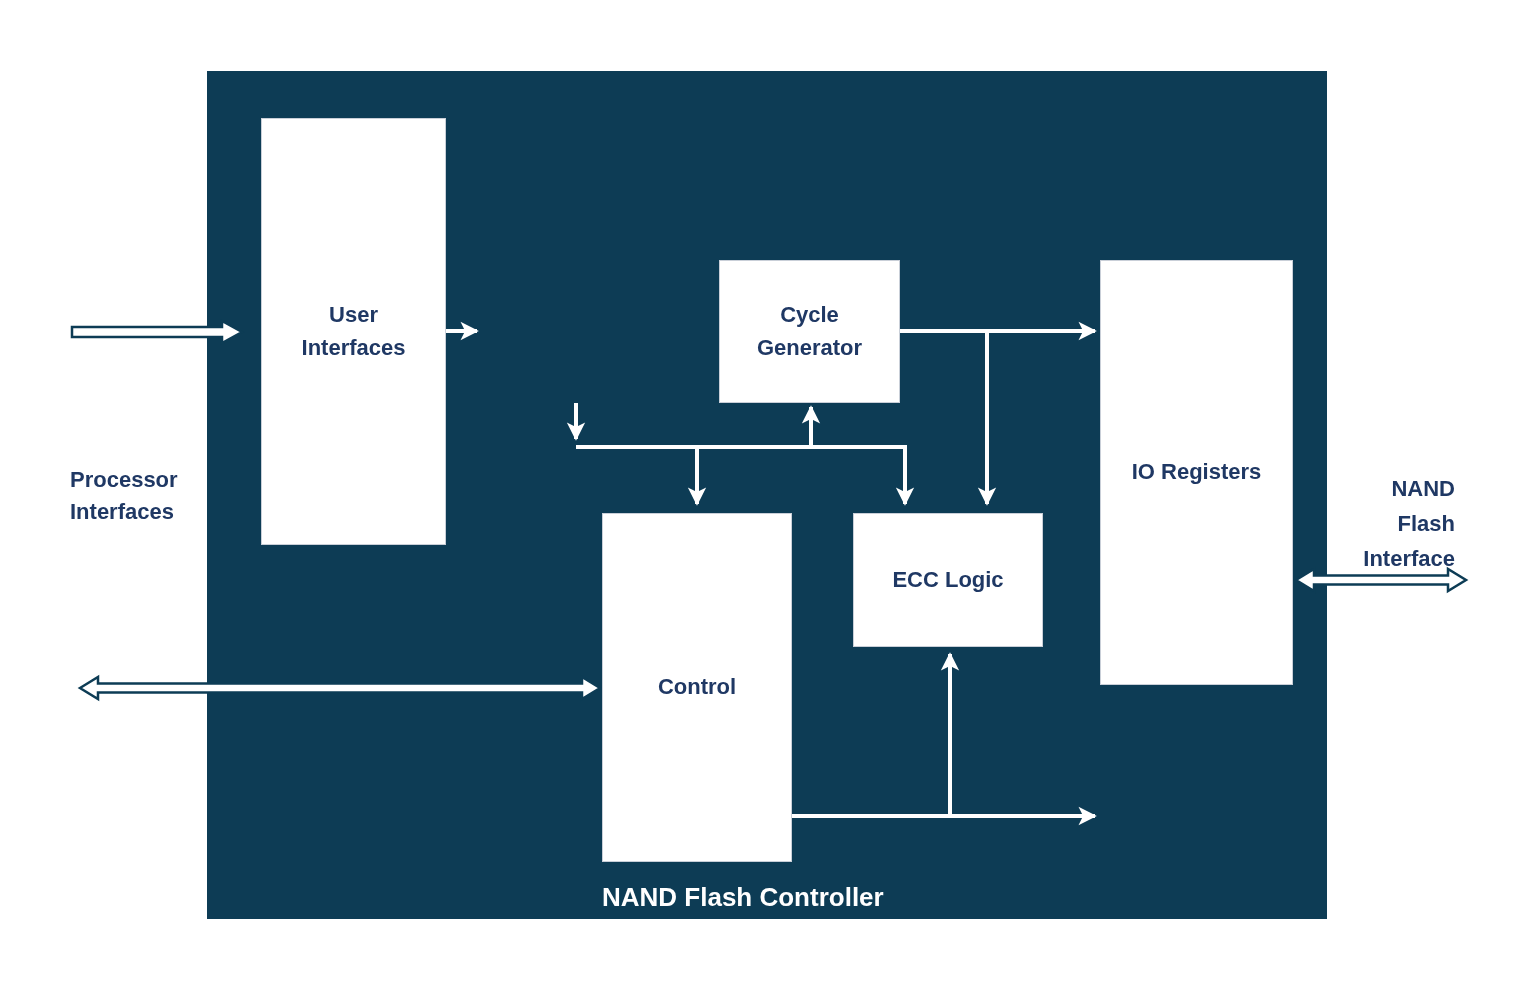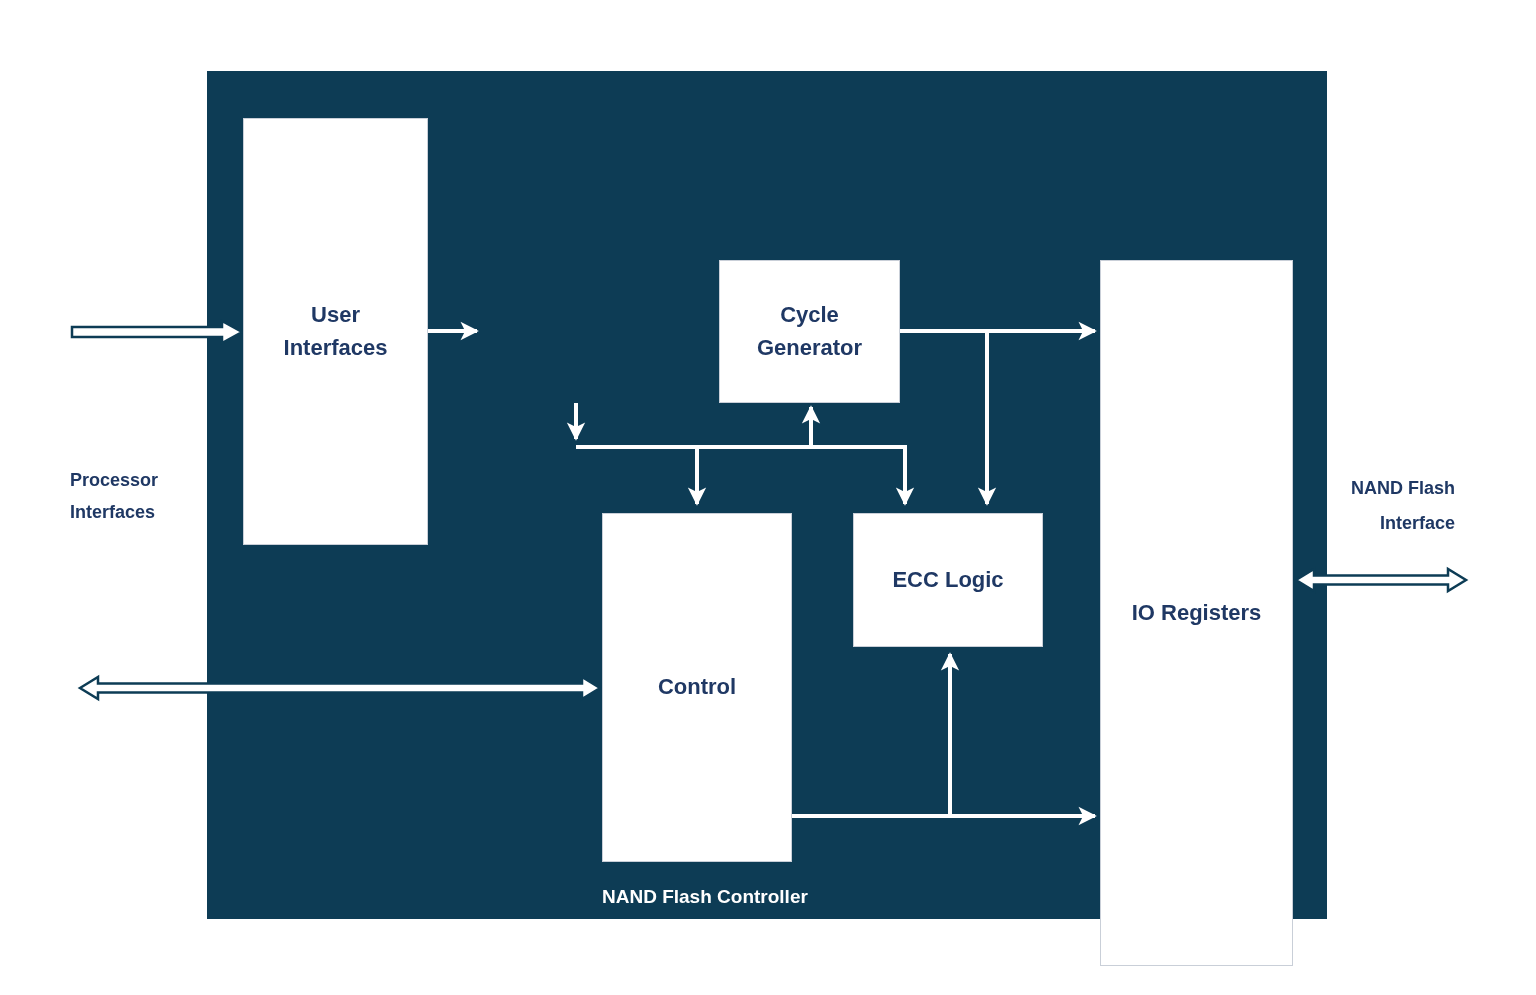--- a/index.html
+++ b/index.html
@@ -25,41 +25,41 @@
     box-sizing: border-box;
     display: flex;
     align-items: center;
     justify-content: center;
     text-align: center;
     color: #1f3864;
     font-size: 22px;
     line-height: 1.48;
   }
   .block span { display: inline-block; }
-  .b-user      { left: 243px;  top: 118px; width: 185px; height: 427px; }
+  .b-user      { left: 261px;  top: 118px; width: 185px; height: 427px; }
   .b-fsm       { left: 480px;  top: 260px; width: 192px; height: 143px; }
   .b-cycle     { left: 719px;  top: 260px; width: 181px; height: 143px; }
   .b-ecc       { left: 853px;  top: 513px; width: 190px; height: 134px; }
   .b-buffer    { left: 602px;  top: 513px; width: 190px; height: 349px; }
-  .b-ioreg     { left: 1100px; top: 260px; width: 193px; height: 706px; }
+  .b-ioreg     { left: 1100px; top: 260px; width: 193px; height: 425px; }
   .wrap-130 { max-width: 130px; }
   .wrap-140 { max-width: 140px; }
   .ext-label {
     position: absolute;
     color: #1f3864;
-    font-size: 18px;
+    font-size: 22px;
     text-align: left;
   }
   .l-processor { left: 70px;  top: 464px; width: 140px; line-height: 32px; }
   .l-nand      { left: 1343px; top: 471px; width: 112px; line-height: 35px; text-align: right; }
   .container-title {
     position: absolute;
     left: 602px; top: 884px;
     color: #ffffff;
-    font-size: 19px;
+    font-size: 26px;
     line-height: 26px;
     white-space: nowrap;
   }
   svg.wires {
     position: absolute;
     left: 0; top: 0;
     width: 1536px; height: 995px;
     pointer-events: none;
   }
   .wire { stroke: #ffffff; stroke-width: 4; fill: none; }

